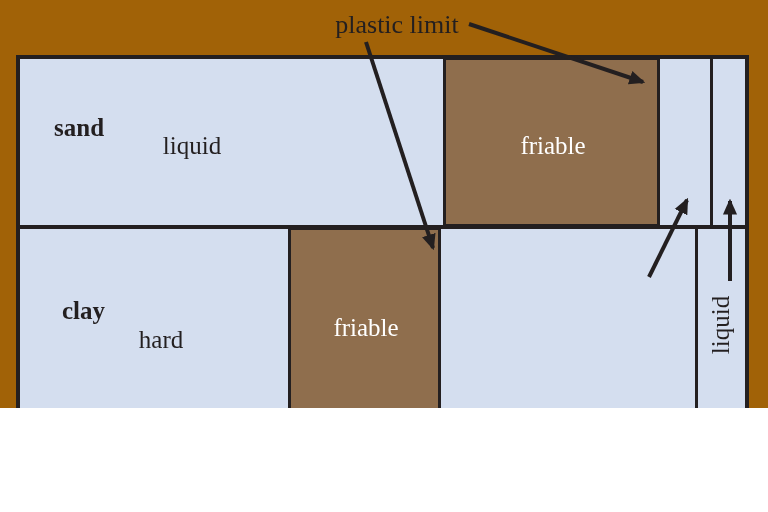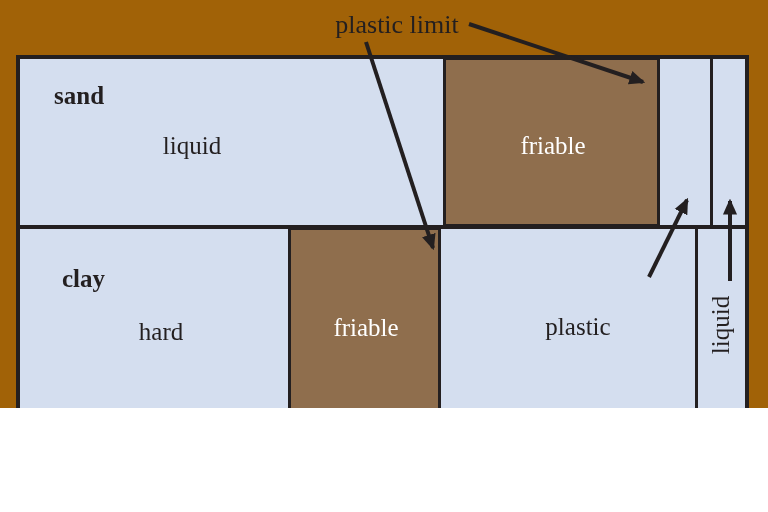--- a/index.html
+++ b/index.html
@@ -15,28 +15,28 @@
   .row-divider{position:absolute;left:16px;top:225px;width:733px;height:4px;background:#231f20;}
   .region{position:absolute;box-sizing:border-box;border:3px solid #231f20;background:#8f6e4d;}
   .sand-friable{left:443px;top:57px;width:217px;height:170px;}
   .clay-friable{left:288px;top:227px;width:153px;height:186px;}
   .vline{position:absolute;width:3px;background:#231f20;}
   .sand-band-divider{left:710px;top:57px;height:170px;}
   .clay-liquid-divider{left:695px;top:227px;height:186px;}
   
   .lbl{position:absolute;font-size:25px;line-height:1.05;white-space:nowrap;}
   .center{transform:translate(-50%,-50%);}
-  .bold{font-weight:bold;}
+  .bold{font-weight:bold;margin-top:32px;}
   .white{color:#ffffff;}
   .plastic-limit{left:397px;top:25px;font-size:26px;}
   .sand-name{left:54px;top:83px;}
   .loose-lbl{left:192px;top:146px;}
   .sand-friable-lbl{left:553px;top:146px;}
   .clay-name{left:62px;top:266px;text-align:right;}
-  .hard-lbl{left:161px;top:332px;}
+  .hard-lbl{left:161px;top:340px;}
   .clay-friable-lbl{left:366px;top:328px;}
   .plastic-lbl{left:578px;top:327px;}
   .liquid-lbl{left:721px;top:325px;transform:translate(-50%,-50%) rotate(-90deg);}
   .zero-lbl{left:18px;top:490px;font-size:27px;}
   .swc-lbl{left:376px;top:461px;}
   .saturation-lbl{left:710px;top:492px;}
   
   .arrows{position:absolute;left:0;top:0;width:768px;height:512px;pointer-events:none;}
   .arrows line{stroke:#231f20;}
   .solid{stroke-width:4;}
@@ -54,21 +54,20 @@
   <div class="region clay-friable"></div>
   <div class="vline clay-liquid-divider"></div>
 
   <div class="lbl center plastic-limit">plastic limit</div>
   <div class="lbl bold sand-name">sand</div>
   <div class="lbl center loose-lbl">liquid</div>
   <div class="lbl center white sand-friable-lbl">friable</div>
   <div class="lbl bold clay-name">clay</div>
   <div class="lbl center hard-lbl">hard</div>
   <div class="lbl center white clay-friable-lbl">friable</div>
-  <div class="lbl center plastic-lbl">plastic</div>
   <div class="lbl liquid-lbl">liquid</div>
   <div class="lbl center zero-lbl">0</div>
 
   <svg class="arrows" viewBox="0 0 768 512" xmlns="http://www.w3.org/2000/svg">
     <defs>
       <marker id="tri" viewBox="0 0 10 10" refX="8.5" refY="5" markerWidth="4" markerHeight="4" orient="auto">
         <path d="M0,0.6 L10,5 L0,9.4 z" fill="#231f20"></path>
       </marker>
       <marker id="chev" viewBox="0 0 12 12" refX="9" refY="6" markerWidth="5" markerHeight="5" orient="auto">
         <path d="M2.5,1.8 L10,6 L2.5,10.2" fill="none" stroke="#231f20" stroke-width="2.4" stroke-linecap="round"></path>

